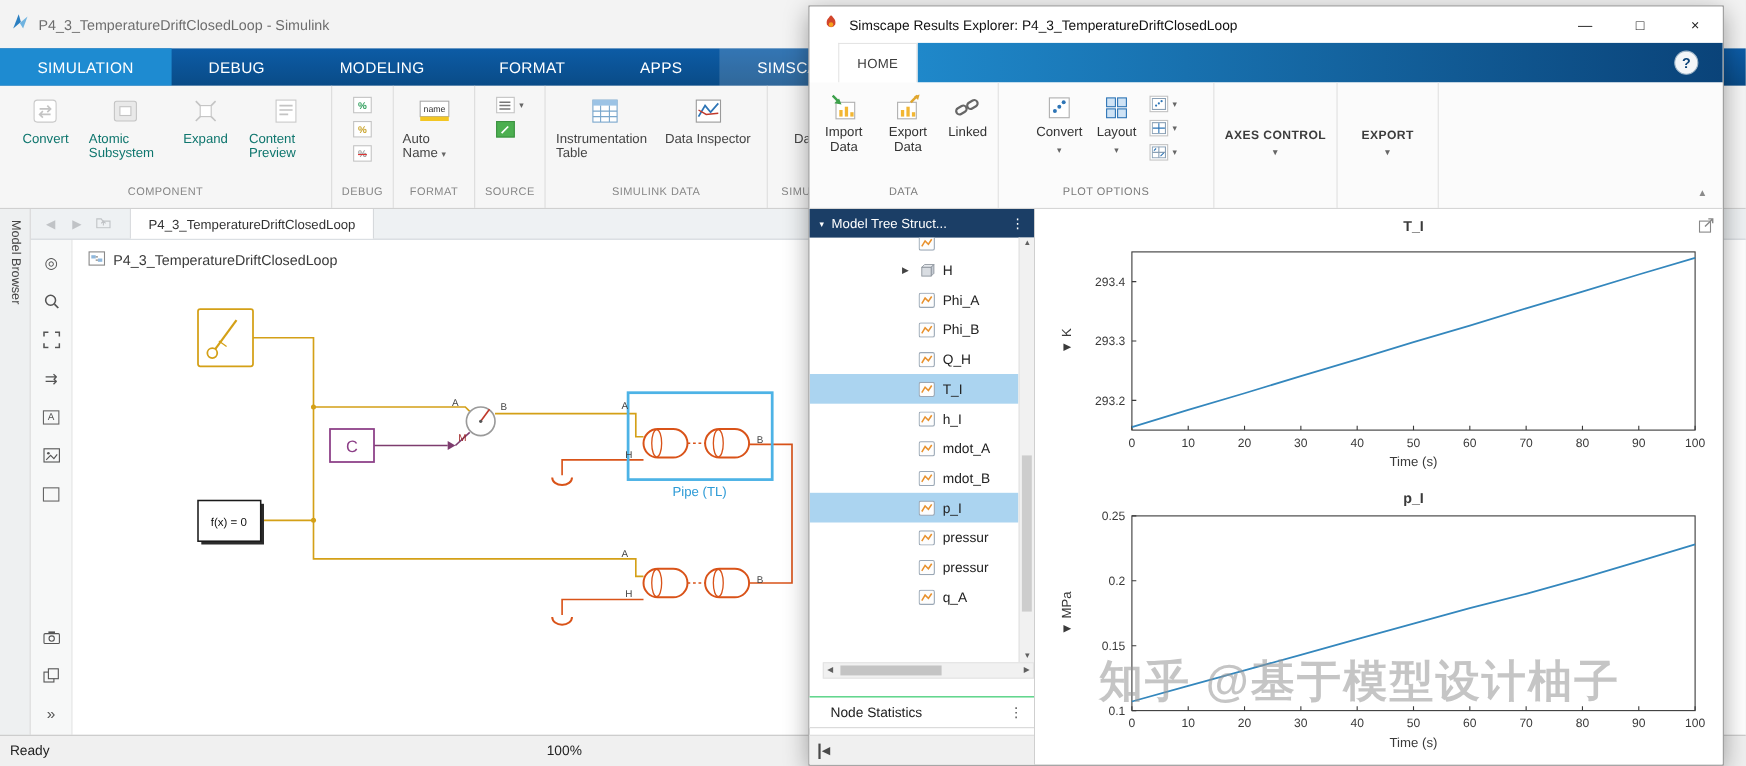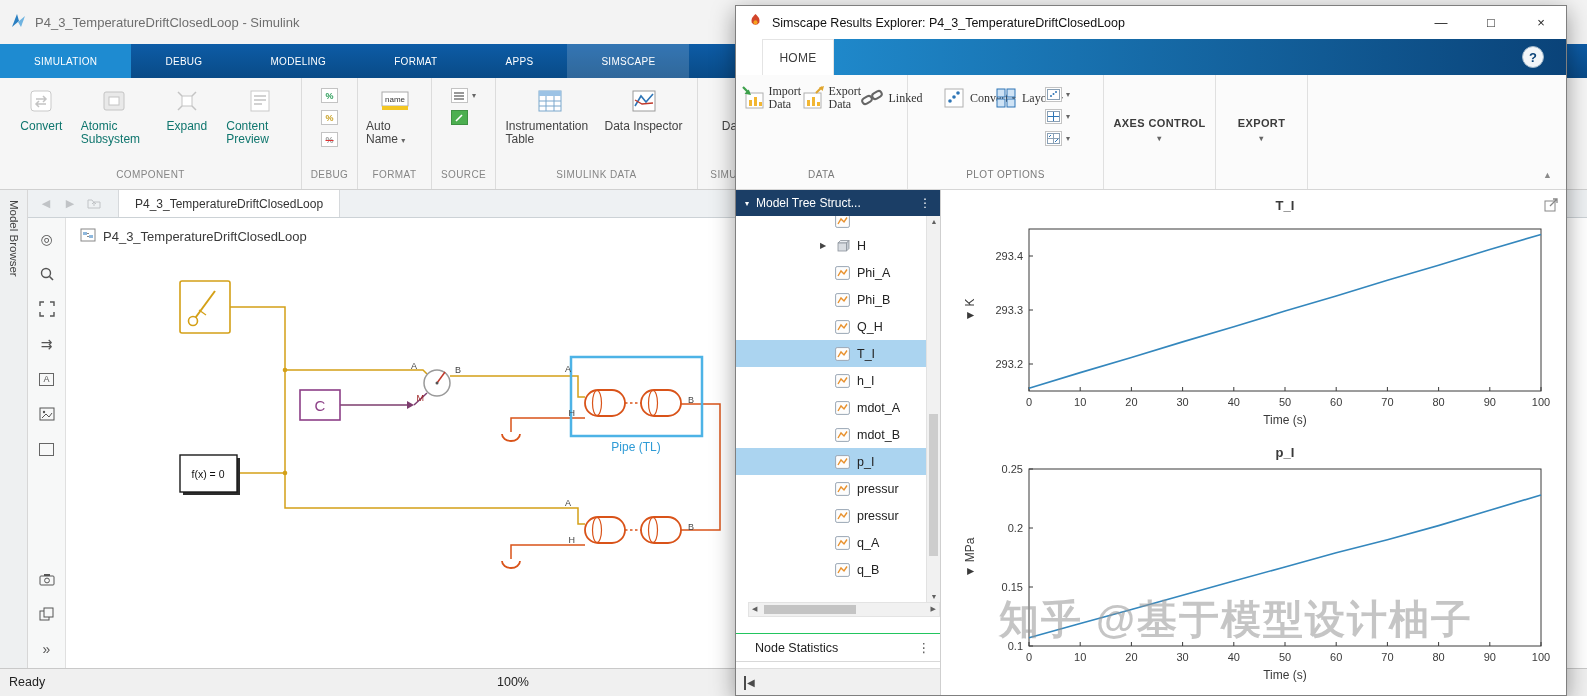--- a/index.html
+++ b/index.html
@@ -3,21 +3,21 @@
 <meta charset="utf-8">
 <style>
   * { margin:0; padding:0; box-sizing:border-box; }
   html,body { width:1587px; height:696px; overflow:hidden; font-family:"Liberation Sans",sans-serif; background:#e8e8e8; }
 
   
   #simulink-window{position:absolute;inset:0;background:#f0f0f0;}
   .sl-titlebar{position:absolute;left:0;top:0;right:0;height:44px;background:#f3f3f3;display:flex;align-items:center;padding-left:10px;gap:8px;}
   .sl-title{font-size:13px;color:#6e6e6e;}
   .sl-tabrow{position:absolute;left:0;top:44px;right:0;height:34px;background:linear-gradient(#0d5ca6,#094b87);display:flex;color:#fff;}
-  .sl-tab{padding:0 34px;display:flex;align-items:center;font-size:10px;letter-spacing:.3px;white-space:nowrap;}
+  .sl-tab{padding:0 34px;display:flex;align-items:center;font-size:14px;letter-spacing:.3px;white-space:nowrap;}
   .sl-tab.active{background:#1e8bd1;}
   .sl-tab.contextual{background:rgba(255,255,255,.16);}
   .sl-ribbon{position:absolute;left:0;top:78px;right:0;height:112px;background:#f6f6f6;border-bottom:1px solid #d0d0d0;display:flex;}
   .rb-group{height:100%;border-right:1px solid #dcdcdc;display:flex;flex-direction:column;flex-shrink:0;}
   .rb-items{flex:1;display:flex;align-items:flex-start;justify-content:center;gap:6px;padding:8px 8px 0;}
   .rb-label{height:20px;font-size:10px;color:#858585;text-align:center;letter-spacing:.4px;overflow:hidden;white-space:nowrap;}
   .big-btn{width:70px;display:flex;flex-direction:column;align-items:center;gap:4px;font-size:12px;color:#444;line-height:13px;}
   .big-btn.wide{width:88px;}
   .big-btn.disabled{color:#0f766e;}
   .bb-icon{width:30px;height:30px;display:flex;align-items:center;justify-content:center;}
@@ -49,21 +49,21 @@
   .ex-ctl{width:50px;height:33px;display:flex;align-items:center;justify-content:center;font-size:13px;color:#222;}
   .ex-tabrow{position:absolute;left:0;top:33px;right:0;height:36px;background:#fff;}
   .ex-tab-blue{position:absolute;left:98px;top:0;right:0;bottom:0;background:linear-gradient(90deg,#1f88ca,#0a4379);}
   .ex-home-tab{position:absolute;left:26px;top:0;height:36px;width:72px;background:#fff;display:flex;align-items:center;justify-content:center;font-size:12px;color:#3c3c3c;letter-spacing:.3px;border:1px solid #e4e4e4;border-bottom:none;text-align:right;}
   .ex-help{position:absolute;right:22px;top:7px;width:22px;height:22px;border-radius:50%;background:#f3f6f9;color:#0a4379;font-weight:bold;font-size:13px;display:flex;align-items:center;justify-content:center;border:1px solid #9fb6c9;}
   .ex-toolbar{position:absolute;left:0;top:69px;right:0;height:115px;background:#fbfbfb;border-bottom:1px solid #d6d6d6;display:flex;}
   .tb-group{height:100%;display:flex;flex-direction:column;border-right:1px solid #e0e0e0;flex-shrink:0;}
   .tb-group.center .tb-items{align-items:flex-end;font-weight:bold;}
   .tb-items{flex:1;display:flex;align-items:flex-start;justify-content:center;gap:8px;padding:10px 6px 0;}
   .tb-label{height:20px;text-align:center;font-size:10px;color:#7a7a7a;letter-spacing:.4px;}
-  .tb-btn{display:flex;flex-direction:row;align-items:center;gap:3px;font-size:12px;color:#333;text-align:left;line-height:13px;width:52px;font-family:Liberation Serif, serif;}
+  .tb-btn{display:flex;flex-direction:column;align-items:center;gap:3px;font-size:12px;color:#333;text-align:center;line-height:13px;width:52px;}
   .tb-btn.narrow{width:44px;}
   .tbi{width:26px;height:26px;display:flex;align-items:center;justify-content:center;}
   .tb-text-btn{display:flex;flex-direction:column;align-items:center;justify-content:center;gap:5px;font-size:11px;color:#3c3c3c;letter-spacing:.4px;height:78px;}
   .ex-upicon{position:absolute;right:14px;top:164px;font-size:9px;color:#8a8a8a;z-index:3;}
   .ex-expandicon{position:absolute;right:6px;top:190px;width:16px;height:16px;z-index:3;}
 
   
   .ex-tree{position:absolute;left:0;top:184px;width:205px;bottom:0;background:#fff;border-right:1px solid #cfcfcf;}
   .tree-head{position:absolute;left:0;top:0;right:0;height:26px;background:#1b3e66;color:#fff;display:flex;align-items:center;padding:0 9px;font-size:12px;gap:7px;}
   .tree-head .menu{margin-left:auto;font-size:12px;}
@@ -679,30 +679,20 @@
         </div>
         <div class="tree-row">
           <span class="tree-exp"></span>
           <span class="tree-ic">
             <svg viewBox="0 0 15 14">
               <rect x="0.6" y="0.6" width="13.8" height="12.8" rx="1.5" fill="#fdfdfd" stroke="#9aa7b5"></rect>
               <polyline points="3,10 6,5 9,8 12,3.5" fill="none" stroke="#e8912d" stroke-width="1.4"></polyline>
             </svg>
           </span>
           <span>q_A</span>
-        </div>
-        <div class="tree-row">
-          <span class="tree-exp"></span>
-          <span class="tree-ic">
-            <svg viewBox="0 0 15 14">
-              <rect x="0.6" y="0.6" width="13.8" height="12.8" rx="1.5" fill="#fdfdfd" stroke="#9aa7b5"></rect>
-              <polyline points="3,10 6,5 9,8 12,3.5" fill="none" stroke="#e8912d" stroke-width="1.4"></polyline>
-            </svg>
-          </span>
-          <span>q_B</span>
         </div>
       </div>
     <div class="vsb">
       <span class="a" style="top:2px">▲</span>
       <div class="vsb-thumb"></div>
       <span class="a" style="bottom:2px">▼</span>
     </div>
     <div class="hsb">
       <span class="a" style="left:3px">◀</span>
       <div class="hsb-thumb"></div>

